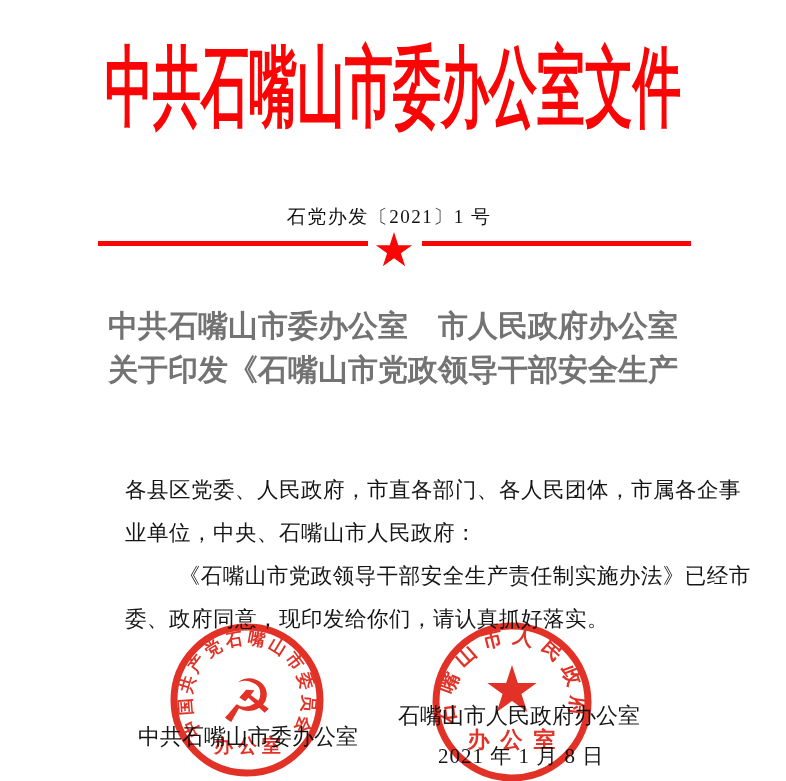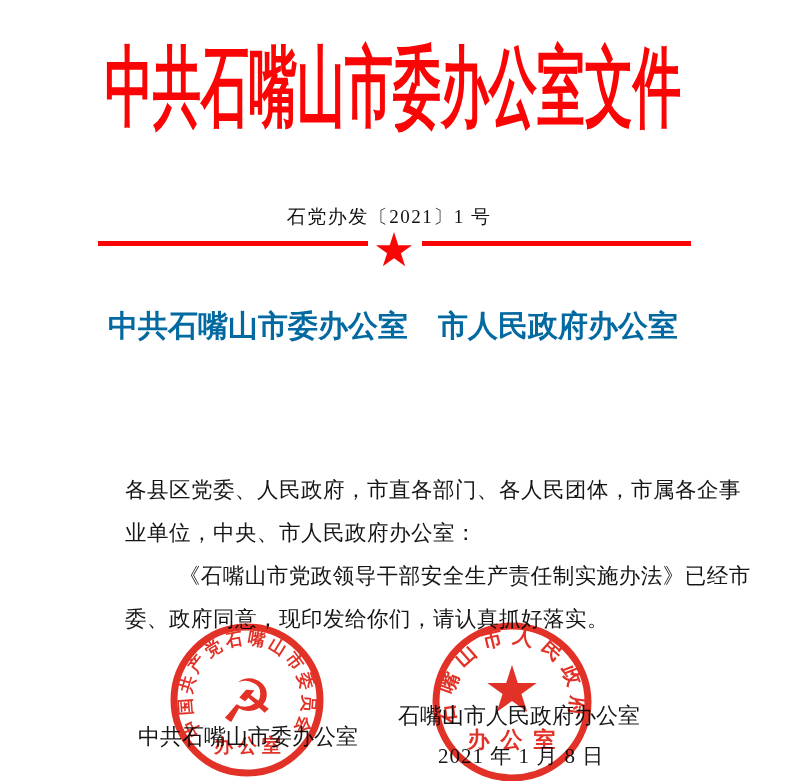--- a/index.html
+++ b/index.html
@@ -21,21 +21,21 @@
     position:absolute;top:204px;left:0;width:778px;text-align:center;
     font-size:19px;letter-spacing:1.5px;color:#111;white-space:nowrap;
   }
   
   .rule-left{position:absolute;top:241px;left:98px;width:270px;height:5px;background:#fa0505;}
   .rule-right{position:absolute;top:241px;left:422px;width:269px;height:5px;background:#fa0505;}
   .rule-star{position:absolute;top:232px;left:371px;}
   
   .main-title{
     position:absolute;top:304px;left:0;width:786px;text-align:center;
-    font-size:30px;font-weight:bold;line-height:43.5px;color:#0369a1;white-space:nowrap;
+    font-size:30px;font-weight:bold;line-height:43.5px;color:#737373;white-space:nowrap;
   }
   
   .body-block{
     position:absolute;top:469px;left:97px;width:606px;
     font-size:21.5px;line-height:43px;letter-spacing:0.5px;color:#161616;
   }
   .body-line{white-space:nowrap;margin-left:28px;}
   .body-line.indent{text-indent:2.5em;}
   
   .sig{position:absolute;font-size:22px;color:#161616;white-space:nowrap;}
@@ -67,25 +67,26 @@
   <div class="doc-number">石党办发〔2021〕1 号</div>
 
   <div class="rule-left"></div>
   <div class="rule-right"></div>
   <svg class="rule-star" width="46" height="38" viewBox="0 0 46 38">
     <polygon fill="#fa0505" points="23,0 27.27,13.13 41.07,13.13 29.90,21.24 34.17,34.37 23,26.26 11.83,34.37 16.10,21.24 4.93,13.13 18.73,13.13"></polygon>
   </svg>
 
   <div class="main-title">
     <div>中共石嘴山市委办公室　市人民政府办公室</div>
+    <div>关于印发《石嘴山市党政领导干部安全生产</div>
   </div>
 
   <div class="body-block">
     <div class="body-line">各县区党委、人民政府，市直各部门、各人民团体，市属各企事</div>
-    <div class="body-line">业单位，中央、市人民政府办公室：</div>
+    <div class="body-line">业单位，中央、石嘴山市人民政府：</div>
     <div class="body-line indent">《石嘴山市党政领导干部安全生产责任制实施办法》已经市</div>
     <div class="body-line">委、政府同意，现印发给你们，请认真抓好落实。</div>
   </div>
 
   <div class="sig sig-left">中共石嘴山市委办公室</div>
   <div class="sig sig-right">石嘴山市人民政府办公室</div>
   <div class="sig-date">2021 年 1 月 8 日</div>
 
   <svg class="seal seal-party" width="170" height="170" viewBox="0 0 170 170">
     <circle cx="85" cy="85" r="73" fill="none" stroke="#e23227" stroke-width="7"></circle>

